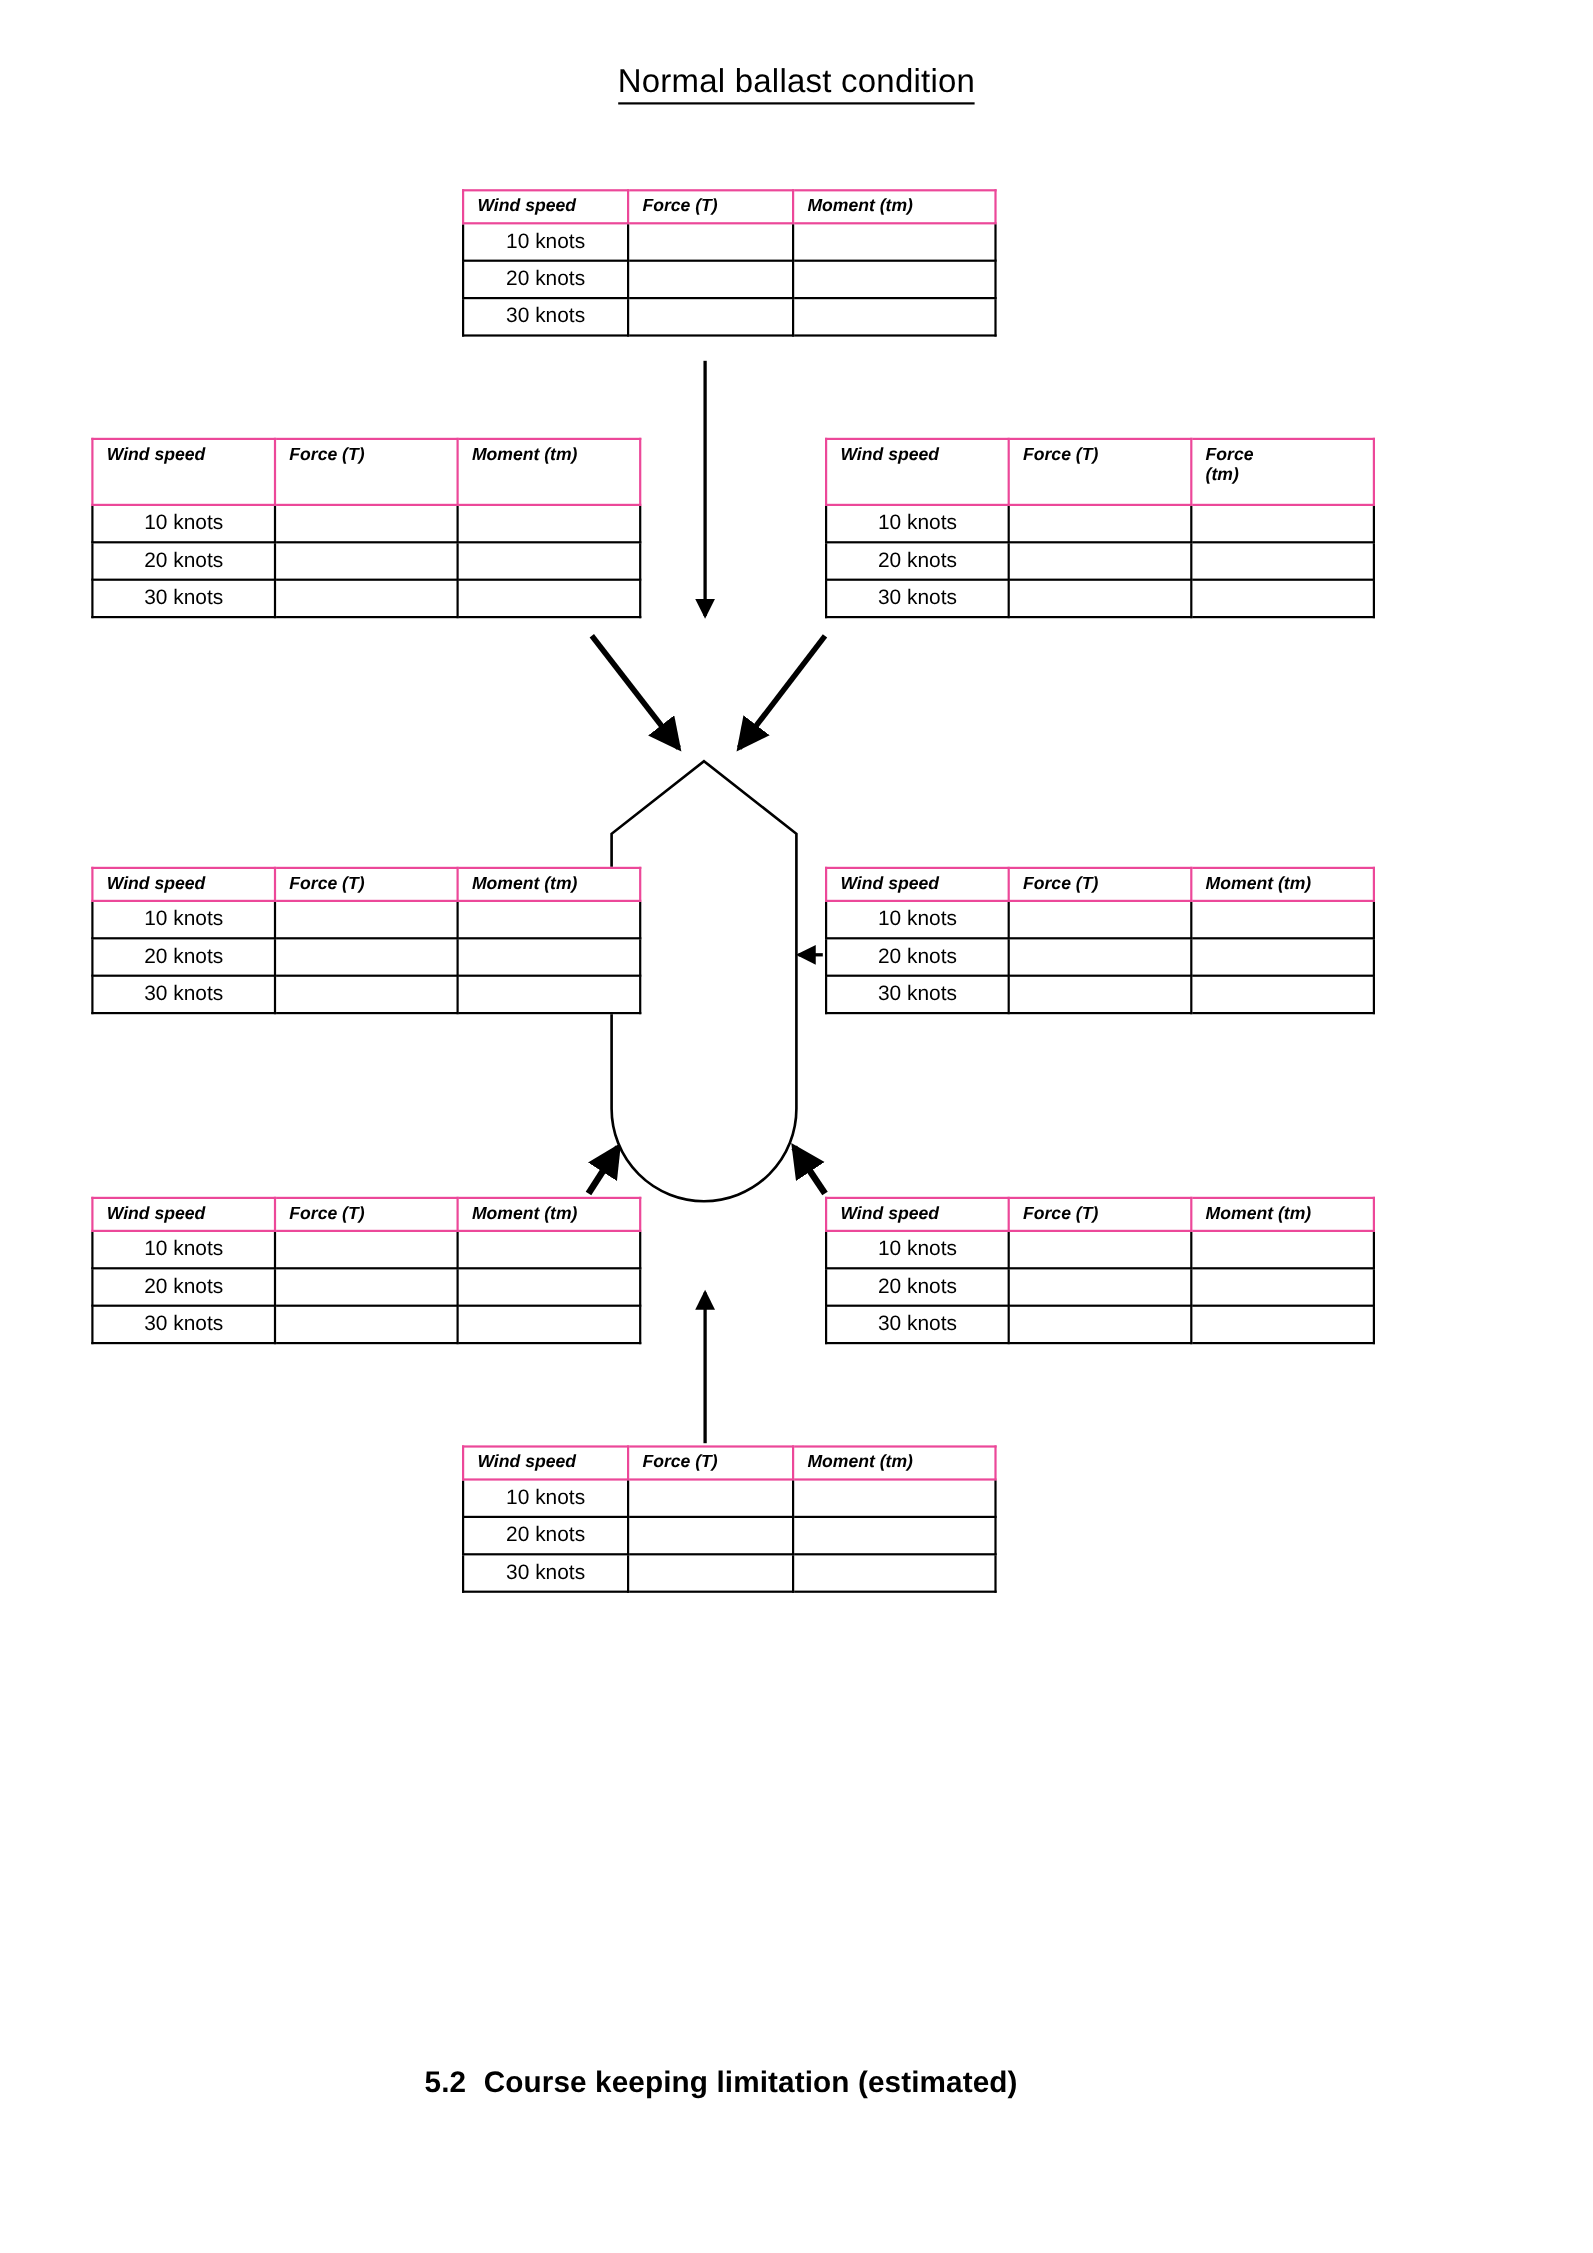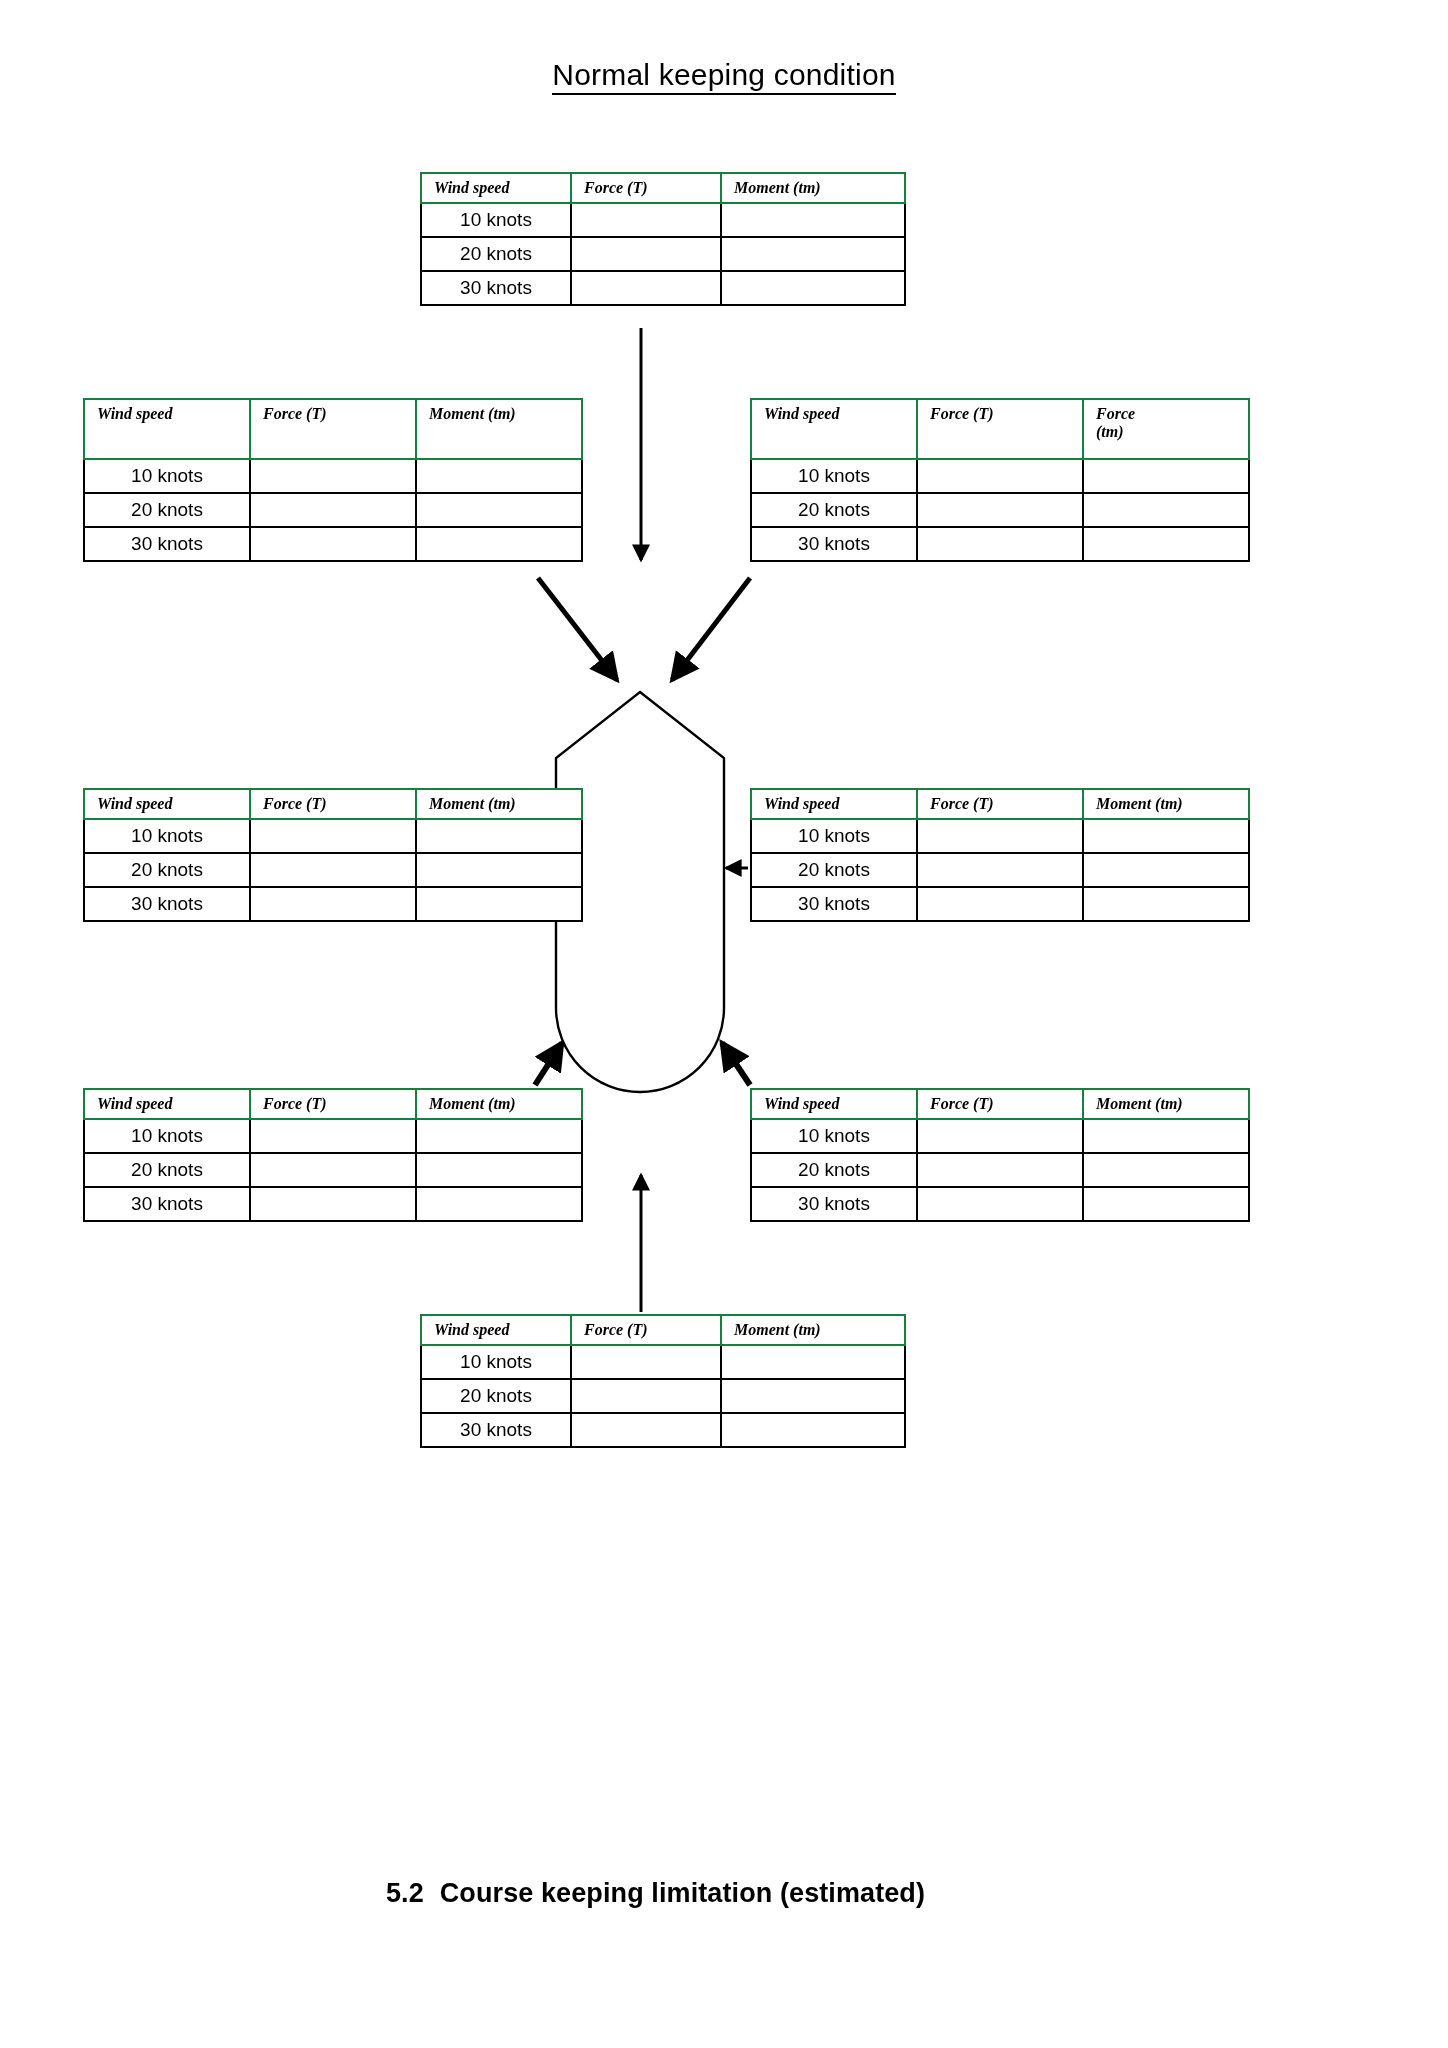--- a/index.html
+++ b/index.html
@@ -52,24 +52,23 @@
     border-collapse: collapse;
     background: #ffffff;
     table-layout: fixed;
   }
   .wt td {
     border: 2px solid #000;
     padding: 0;
     background: #ffffff;
   }
   .wt th {
-    border: 2px solid #15803d;
+    border: 2px solid #ec4899;
     padding: 0;
     background: #ffffff;
-    font-family: Liberation Serif, serif;
   }
   .wt .hd {
     font-style: italic;
     font-weight: bold;
     font-size: 16px;
     text-align: left;
     padding: 5px 0 5px 12px;
     white-space: nowrap;
   }
   .wt .hd.wrap { white-space: normal; }
@@ -109,21 +108,21 @@
     height: 2048px;
     pointer-events: none;
   }
 </style>
 </head>
 <body>
 
 <div id="page">
 
   <div class="doc-title">
-    <span>Normal keeping condition</span>
+    <span>Normal ballast condition</span>
   </div>
 
   <svg class="arrows" viewBox="0 0 1448 2048" width="1448" height="2048" xmlns="http://www.w3.org/2000/svg">
     <defs>
       <marker id="ah" markerWidth="7" markerHeight="7" refX="5.2" refY="3" orient="auto" markerUnits="strokeWidth">
         <path d="M0,0 L6,3 L0,6 z" fill="#000"></path>
       </marker>
       <marker id="ahb" markerWidth="6" markerHeight="6" refX="4.4" refY="2.6" orient="auto" markerUnits="strokeWidth">
         <path d="M0,0 L5.2,2.6 L0,5.2 z" fill="#000"></path>
       </marker>

